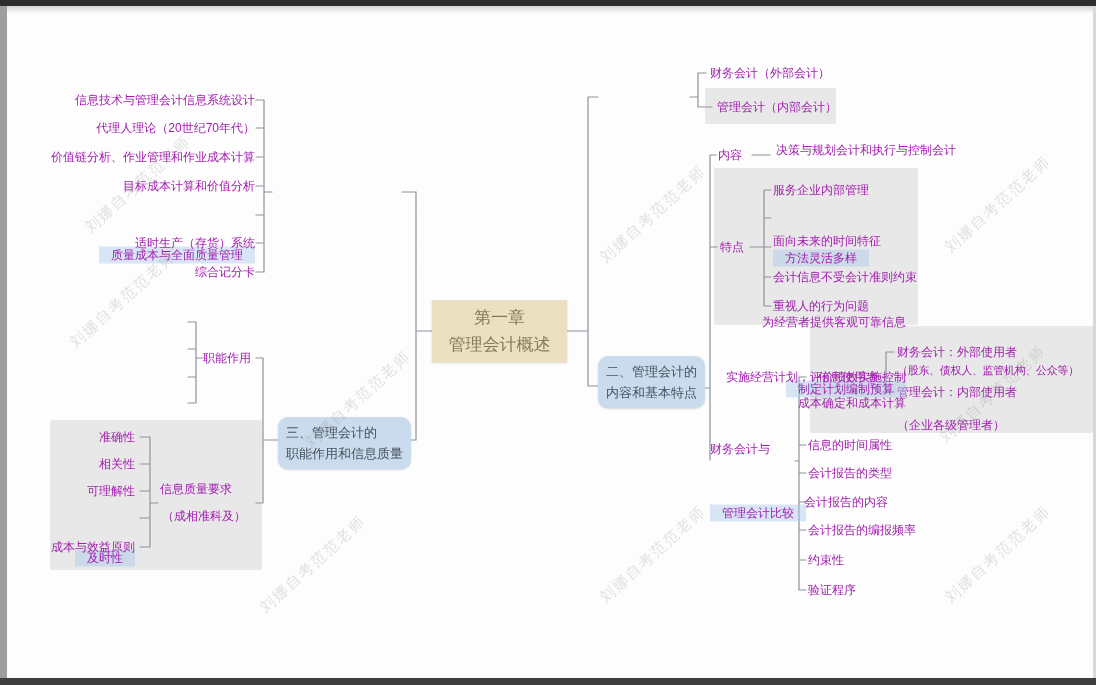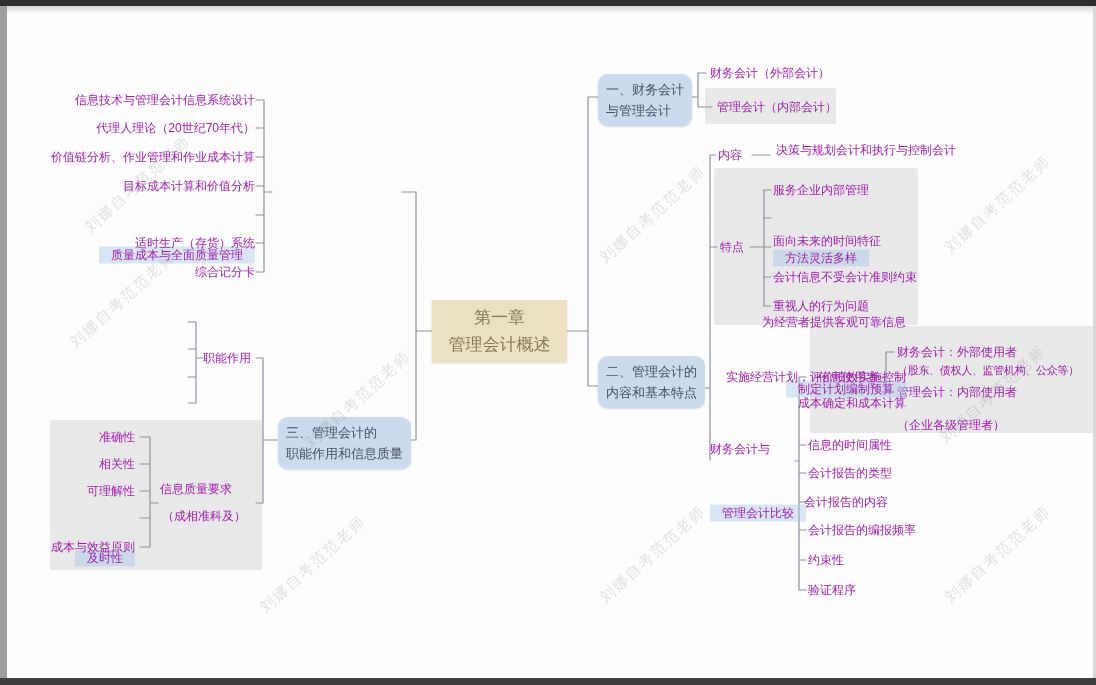--- a/index.html
+++ b/index.html
@@ -80,24 +80,20 @@
       M886,352 L886,392
       M886,352 L894,352
       M886,392 L894,392"></path>
   </svg>
 
   <div class="cnode" style="left:432px; top:300px; width:107px;">
     <div>第一章</div>
     <div>管理会计概述</div>
   </div>
 
-  <div class="bnode" style="left:598px; top:74px;">
-    <div>一、财务会计</div>
-    <div>与管理会计</div>
-  </div>
   <div class="t" style="left:710px; top:73px;">财务会计（外部会计）</div>
   <div class="t" style="left:717px; top:107px;">管理会计（内部会计）</div>
 
   <div class="bnode" style="left:598px; top:356px;">
     <div>二、管理会计的</div>
     <div>内容和基本特点</div>
   </div>
   <div class="t" style="left:718px; top:155px;">内容</div>
   <div class="t" style="left:776px; top:150px;">决策与规划会计和执行与控制会计</div>
   <div class="t" style="left:720px; top:247px;">特点</div>

